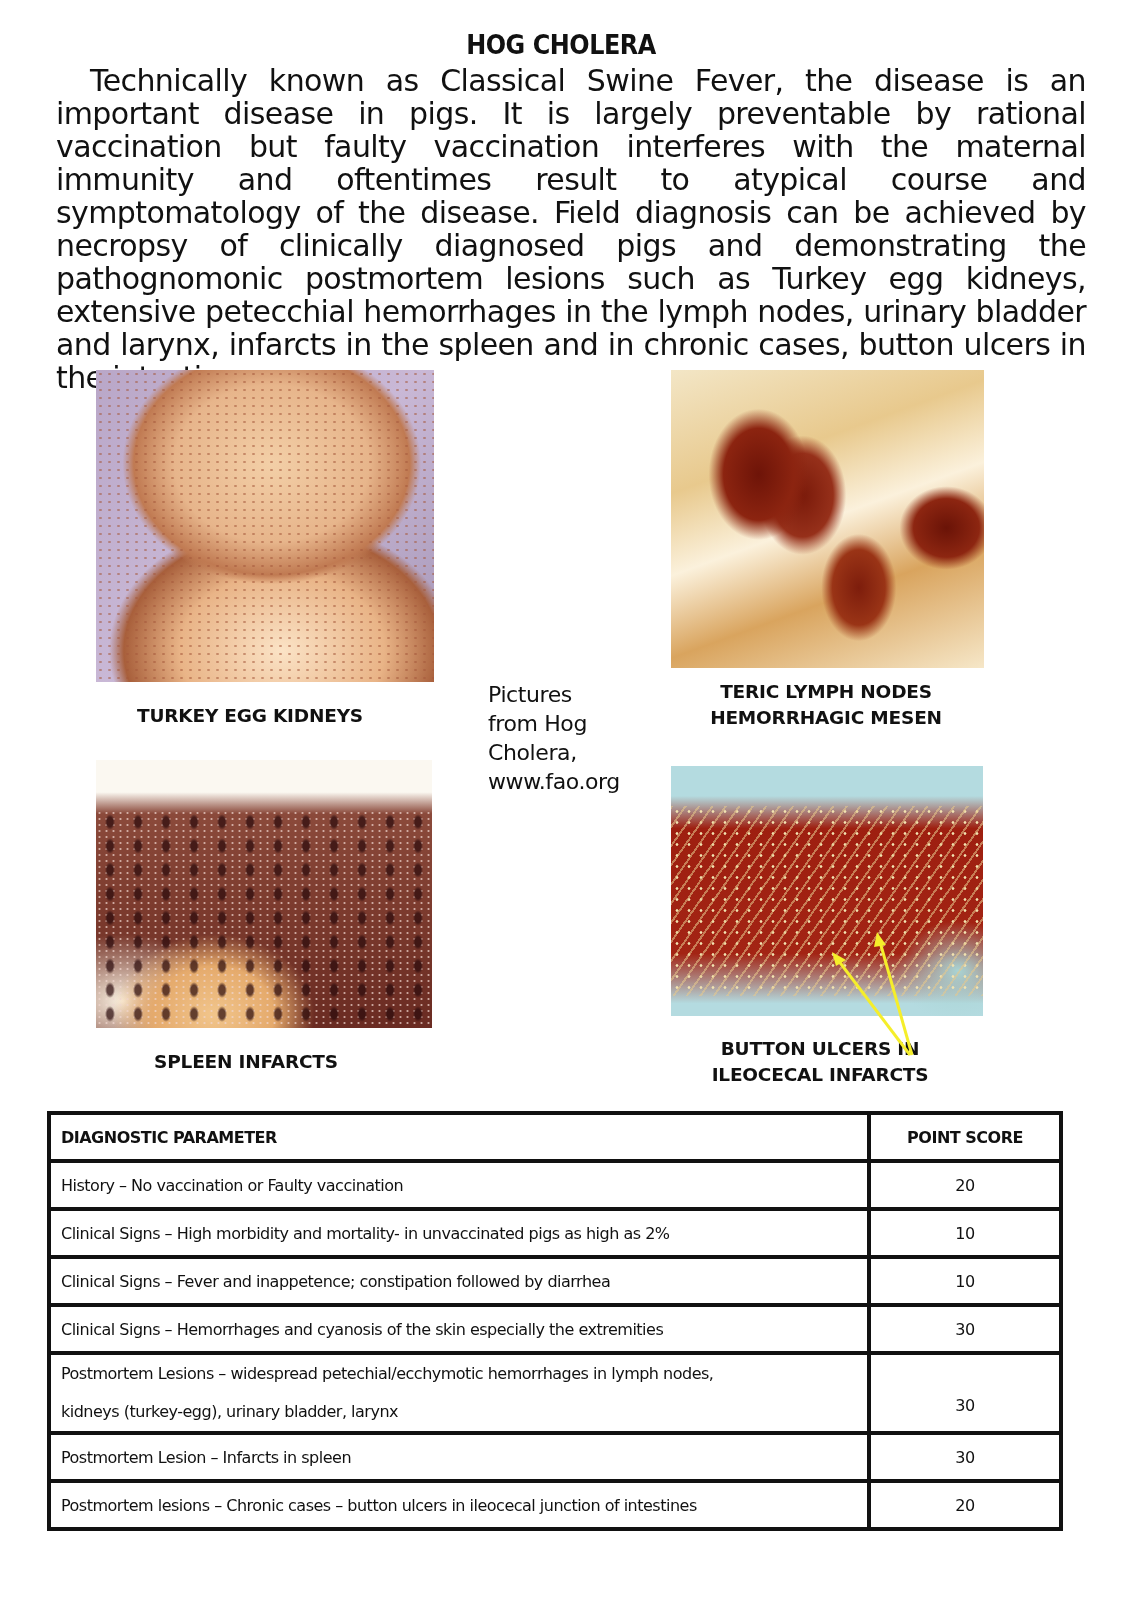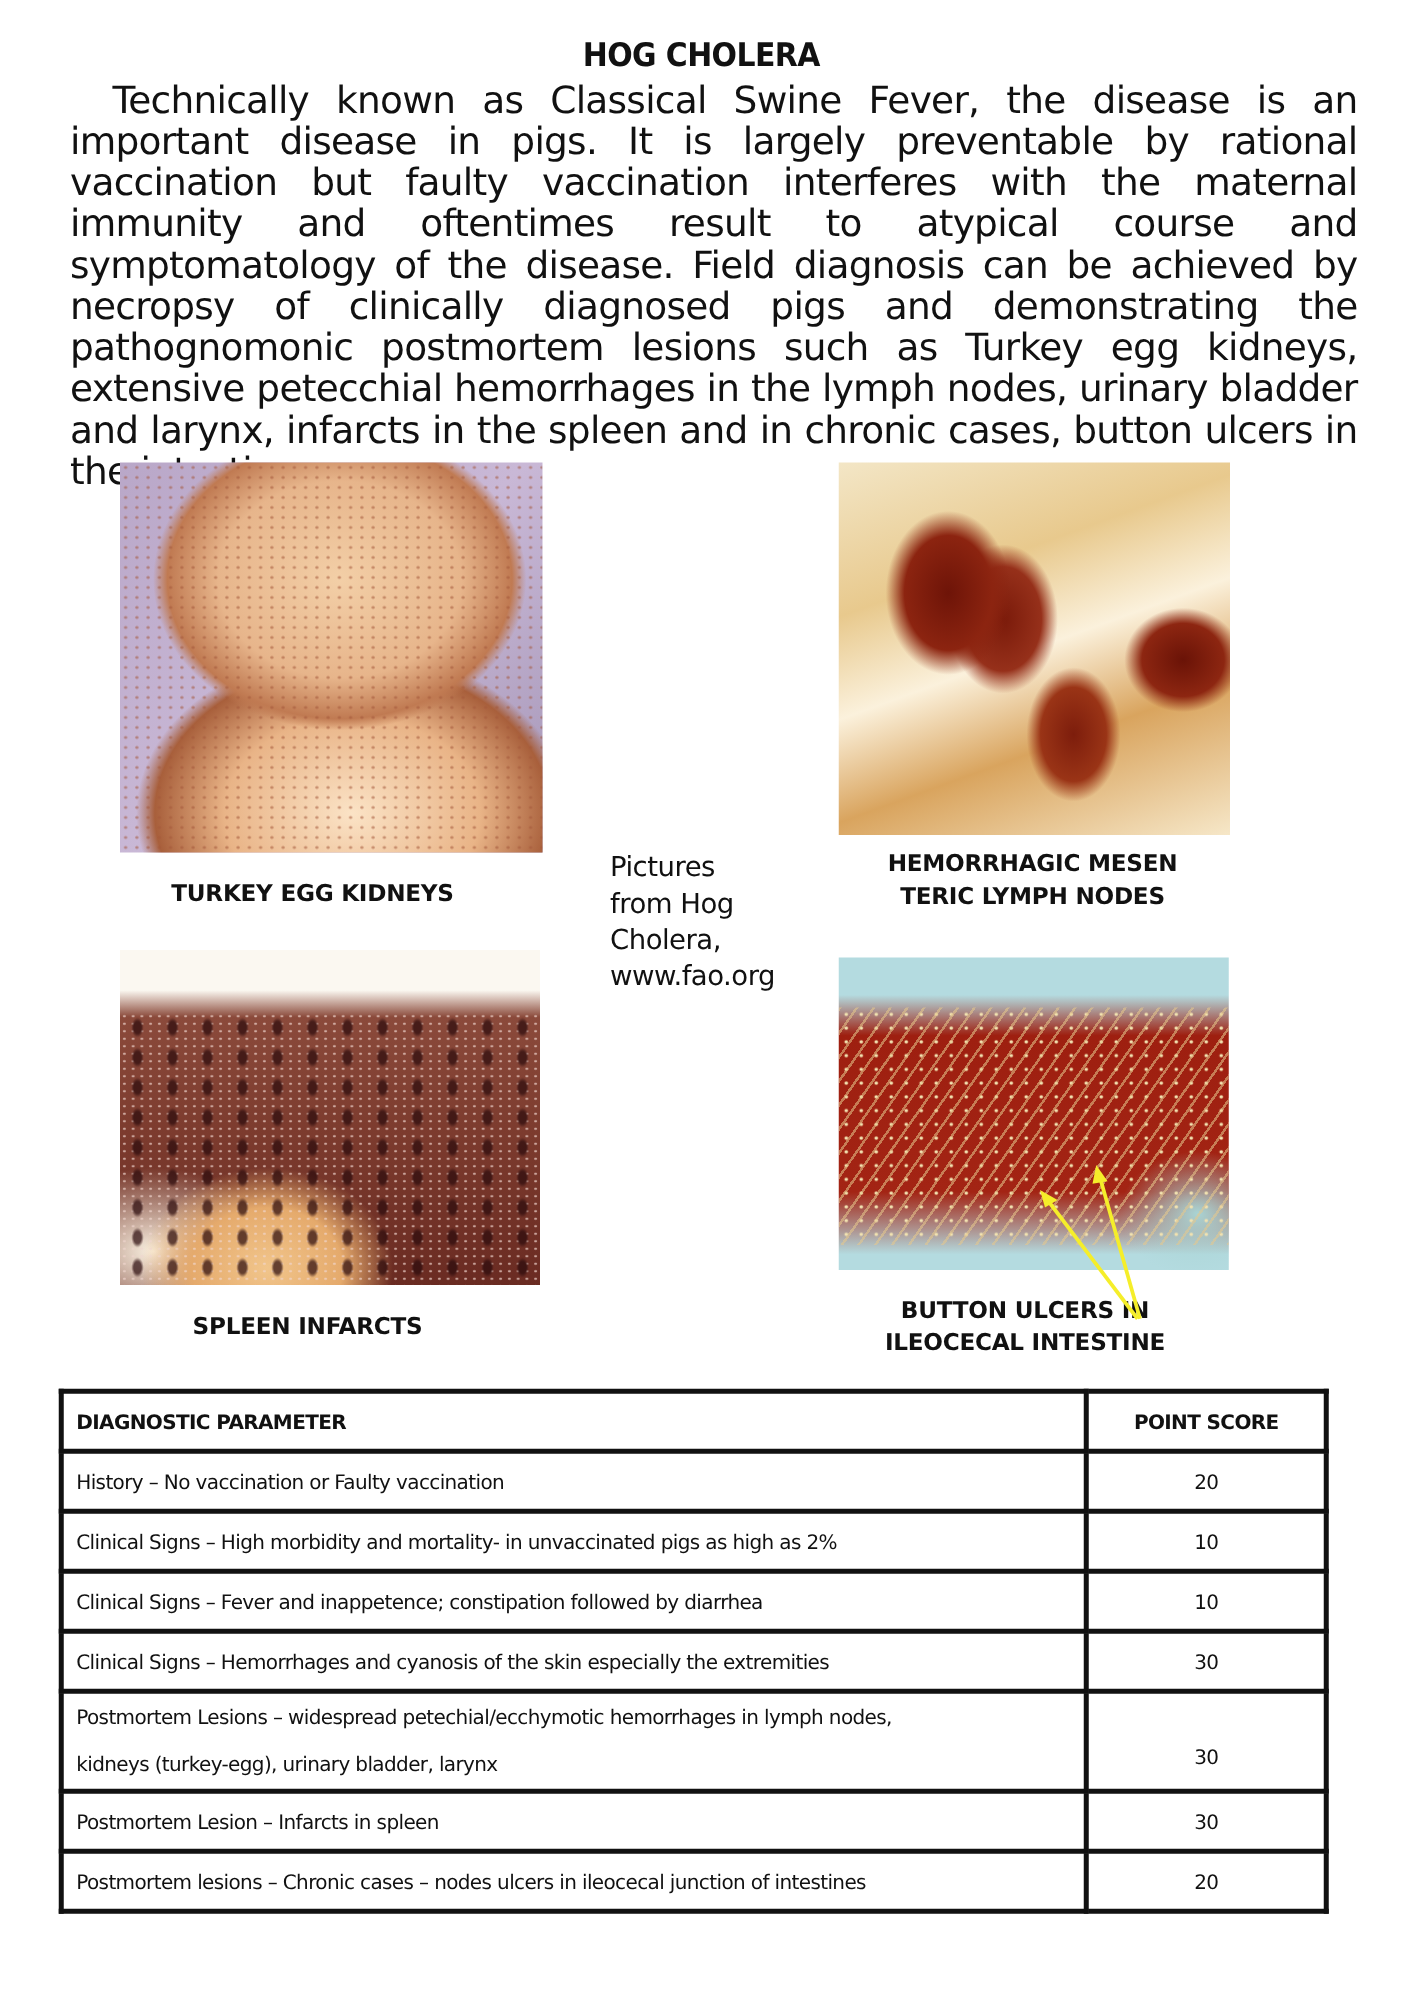--- a/index.html
+++ b/index.html
@@ -70,42 +70,42 @@
 
 <div class="intro"><span class="indent"></span><span>Technically known as Classical Swine Fever, the disease is an important disease in pigs. It is largely preventable by rational vaccination but faulty vaccination interferes with the maternal immunity and oftentimes result to atypical course and symptomatology of the disease. Field diagnosis can be achieved by necropsy of clinically diagnosed pigs and demonstrating the pathognomonic postmortem lesions such as Turkey egg kidneys, extensive petecchial hemorrhages in the lymph nodes, urinary bladder and larynx, infarcts in the spleen and in chronic cases, button ulcers in the intestines</span></div>
 
 <div class="photo" id="ph-kidney">
     <div class="dots"></div>
   </div>
 <div class="caption" style="left:96px; top:703px; width:308px;">TURKEY EGG KIDNEYS</div>
 
 <div class="photo" id="ph-lymph"></div>
 <div class="caption" style="left:676px; top:679px; width:300px;">
+  <div>TERIC LYMPH NODES</div>
   <div>HEMORRHAGIC MESEN</div>
-  <div>TERIC LYMPH NODES</div>
 </div>
 
 <div class="credit">
   <div>Pictures</div>
   <div>from Hog</div>
   <div>Cholera,</div>
   <div>www.fao.org</div>
 </div>
 
 <div class="photo" id="ph-spleen">
     <div class="spots"></div>
   </div>
 <div class="caption" style="left:96px; top:1049px; width:300px;">SPLEEN INFARCTS</div>
 
 <div class="photo" id="ph-ulcer">
     <div class="streaks"></div>
   </div>
 <div class="caption" style="left:670px; top:1036px; width:300px;">
   <div>BUTTON ULCERS IN</div>
-  <div>ILEOCECAL  INTESTINE</div>
+  <div>ILEOCECAL  INFARCTS</div>
 </div>
 <svg class="arrow" style="left:820px; top:930px;" width="110" height="140">
   <line x1="90" y1="125" x2="18" y2="30" stroke="#f5ee2a" stroke-width="3"></line>
   <polygon points="12,22 26,30 16,36" fill="#f5ee2a"></polygon>
   <line x1="92" y1="125" x2="60" y2="12" stroke="#f5ee2a" stroke-width="3"></line>
   <polygon points="57,2 66,15 54,17" fill="#f5ee2a"></polygon>
 </svg>
 
 <table class="dtable">
   <tbody>
@@ -134,17 +134,17 @@
       <div>Postmortem Lesions – widespread petechial/ecchymotic hemorrhages in lymph nodes,</div>
       <div>kidneys (turkey-egg), urinary bladder, larynx</div>
     </td>
     <td class="score">30</td>
   </tr>
   <tr>
     <td>Postmortem Lesion – Infarcts in spleen</td>
     <td class="score">30</td>
   </tr>
   <tr>
-    <td>Postmortem lesions – Chronic cases – nodes ulcers in ileocecal junction of intestines</td>
+    <td>Postmortem lesions – Chronic cases – button ulcers in ileocecal junction of intestines</td>
     <td class="score">20</td>
   </tr>
 </tbody>
   </table>
 
 </body></html>

